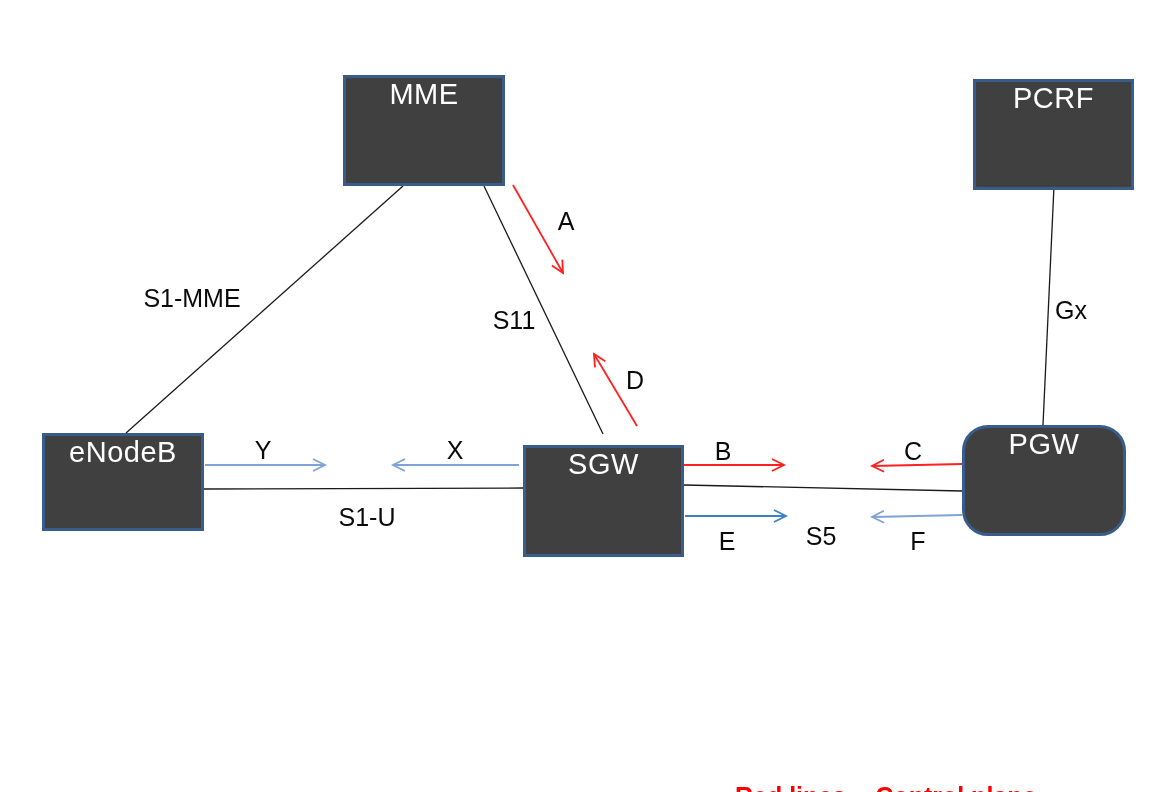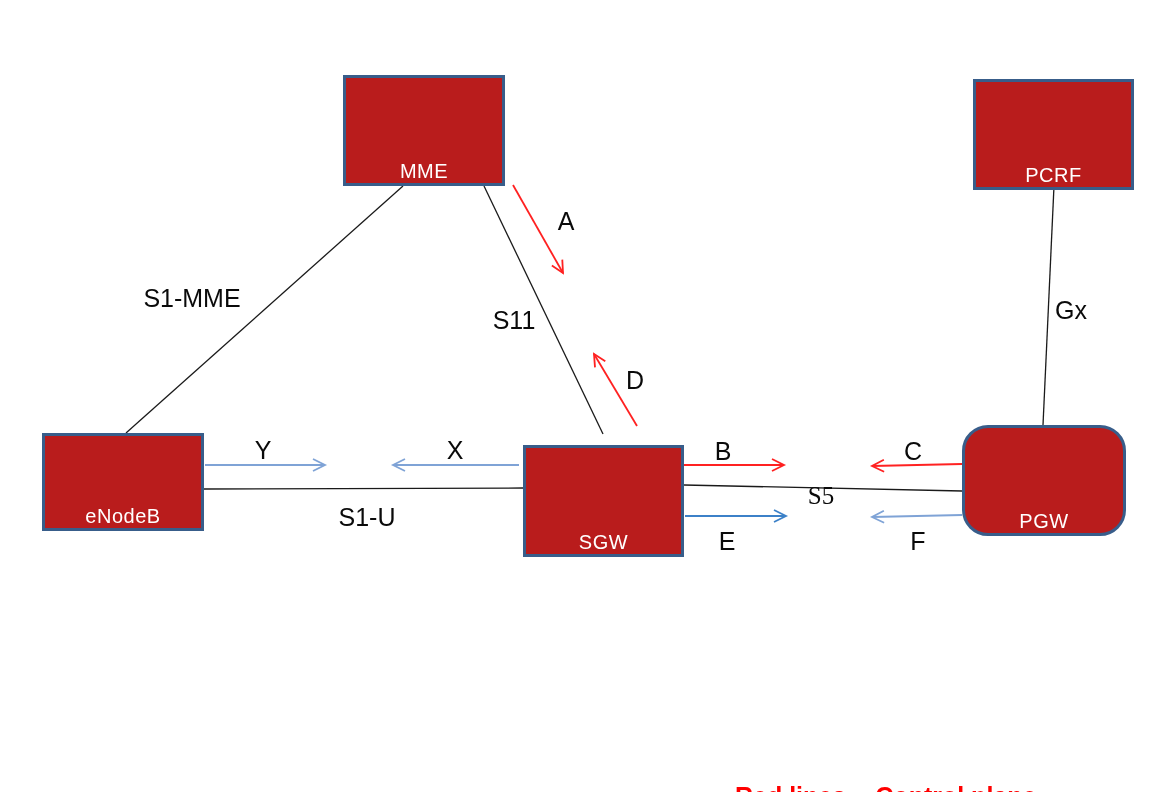--- a/index.html
+++ b/index.html
@@ -18,27 +18,27 @@
   svg.wires {
     position: absolute;
     left: 0;
     top: 0;
     width: 1157px;
     height: 792px;
   }
   .node {
     position: absolute;
     box-sizing: border-box;
-    background: #b91c1c;
+    background: #404040;
     border: 3px solid #385D8A;
     display: flex;
-    align-items: flex-end;
+    align-items: flex-start;
     justify-content: center;
     color: #ffffff;
-    font-size: 20px;
+    font-size: 29px;
     letter-spacing: 0.5px;
   }
   .node-mme    { left: 343px; top: 75px;  width: 162px; height: 111px; }
   .node-pcrf   { left: 973px; top: 79px;  width: 161px; height: 111px; }
   .node-enodeb { left: 42px;  top: 433px; width: 162px; height: 98px; }
   .node-sgw    { left: 523px; top: 434px; width: 161px; height: 112px; margin-top: 11px; }
   .node-pgw    { left: 962px; top: 425px; width: 164px; height: 111px; border-radius: 26px; }
 
   .lbl {
     position: absolute;
@@ -105,21 +105,21 @@
   <div class="node node-sgw">
     <span>SGW</span>
   </div>
   <div class="node node-pgw">
     <span>PGW</span>
   </div>
 
   <div class="lbl" style="left:192px; top:298px;">S1-MME</div>
   <div class="lbl" style="left:514px; top:320px;">S11</div>
   <div class="lbl" style="left:367px; top:517px;">S1-U</div>
-  <div class="lbl" style="left:821px; top:496px;font-family:Liberation Serif, serif;">S5</div>
+  <div class="lbl" style="left:821px; top:536px;">S5</div>
   <div class="lbl" style="left:1071px; top:310px;">Gx</div>
 
   <div class="lbl" style="left:566px; top:221px;">A</div>
   <div class="lbl" style="left:635px; top:380px;">D</div>
   <div class="lbl" style="left:263px; top:450px;">Y</div>
   <div class="lbl" style="left:455px; top:450px;">X</div>
   <div class="lbl" style="left:723px; top:451px;">B</div>
   <div class="lbl" style="left:913px; top:451px;">C</div>
   <div class="lbl" style="left:727px; top:541px;">E</div>
   <div class="lbl" style="left:918px; top:541px;">F</div>

